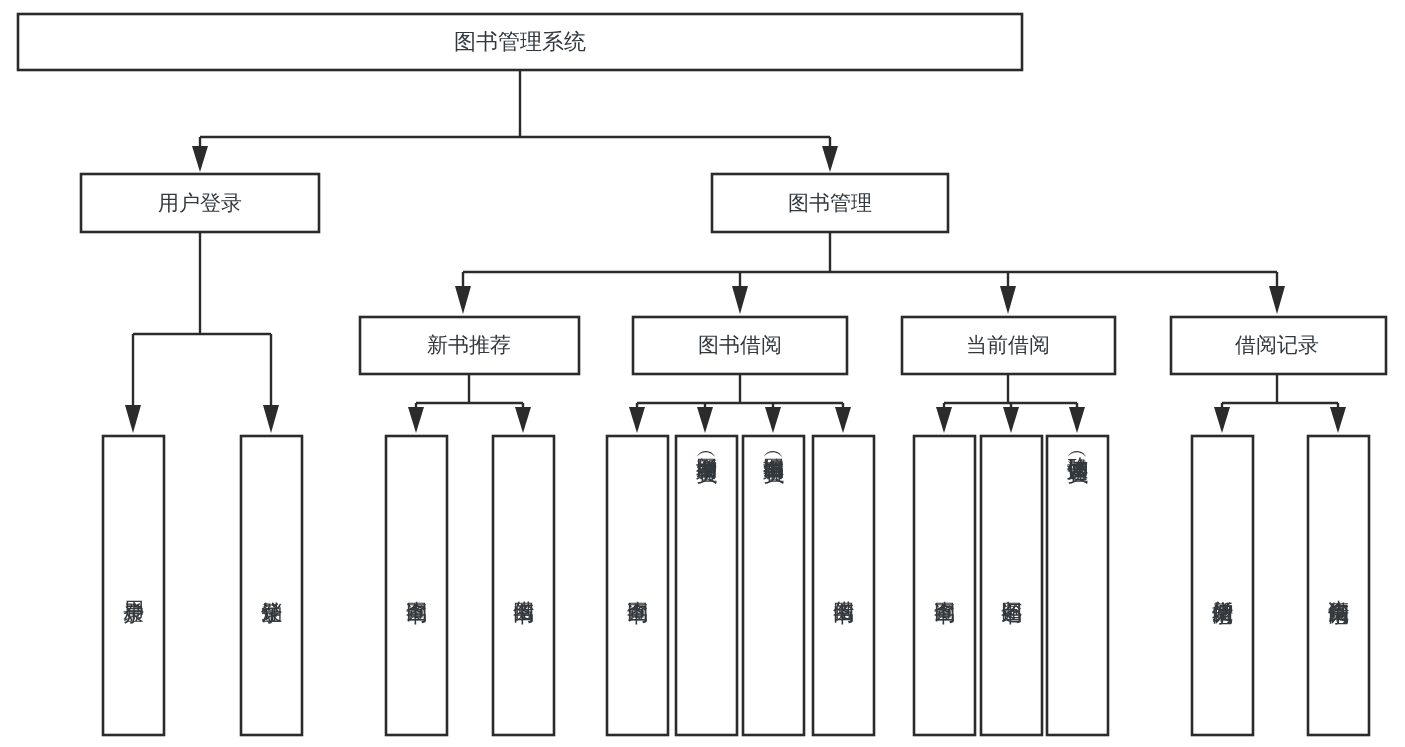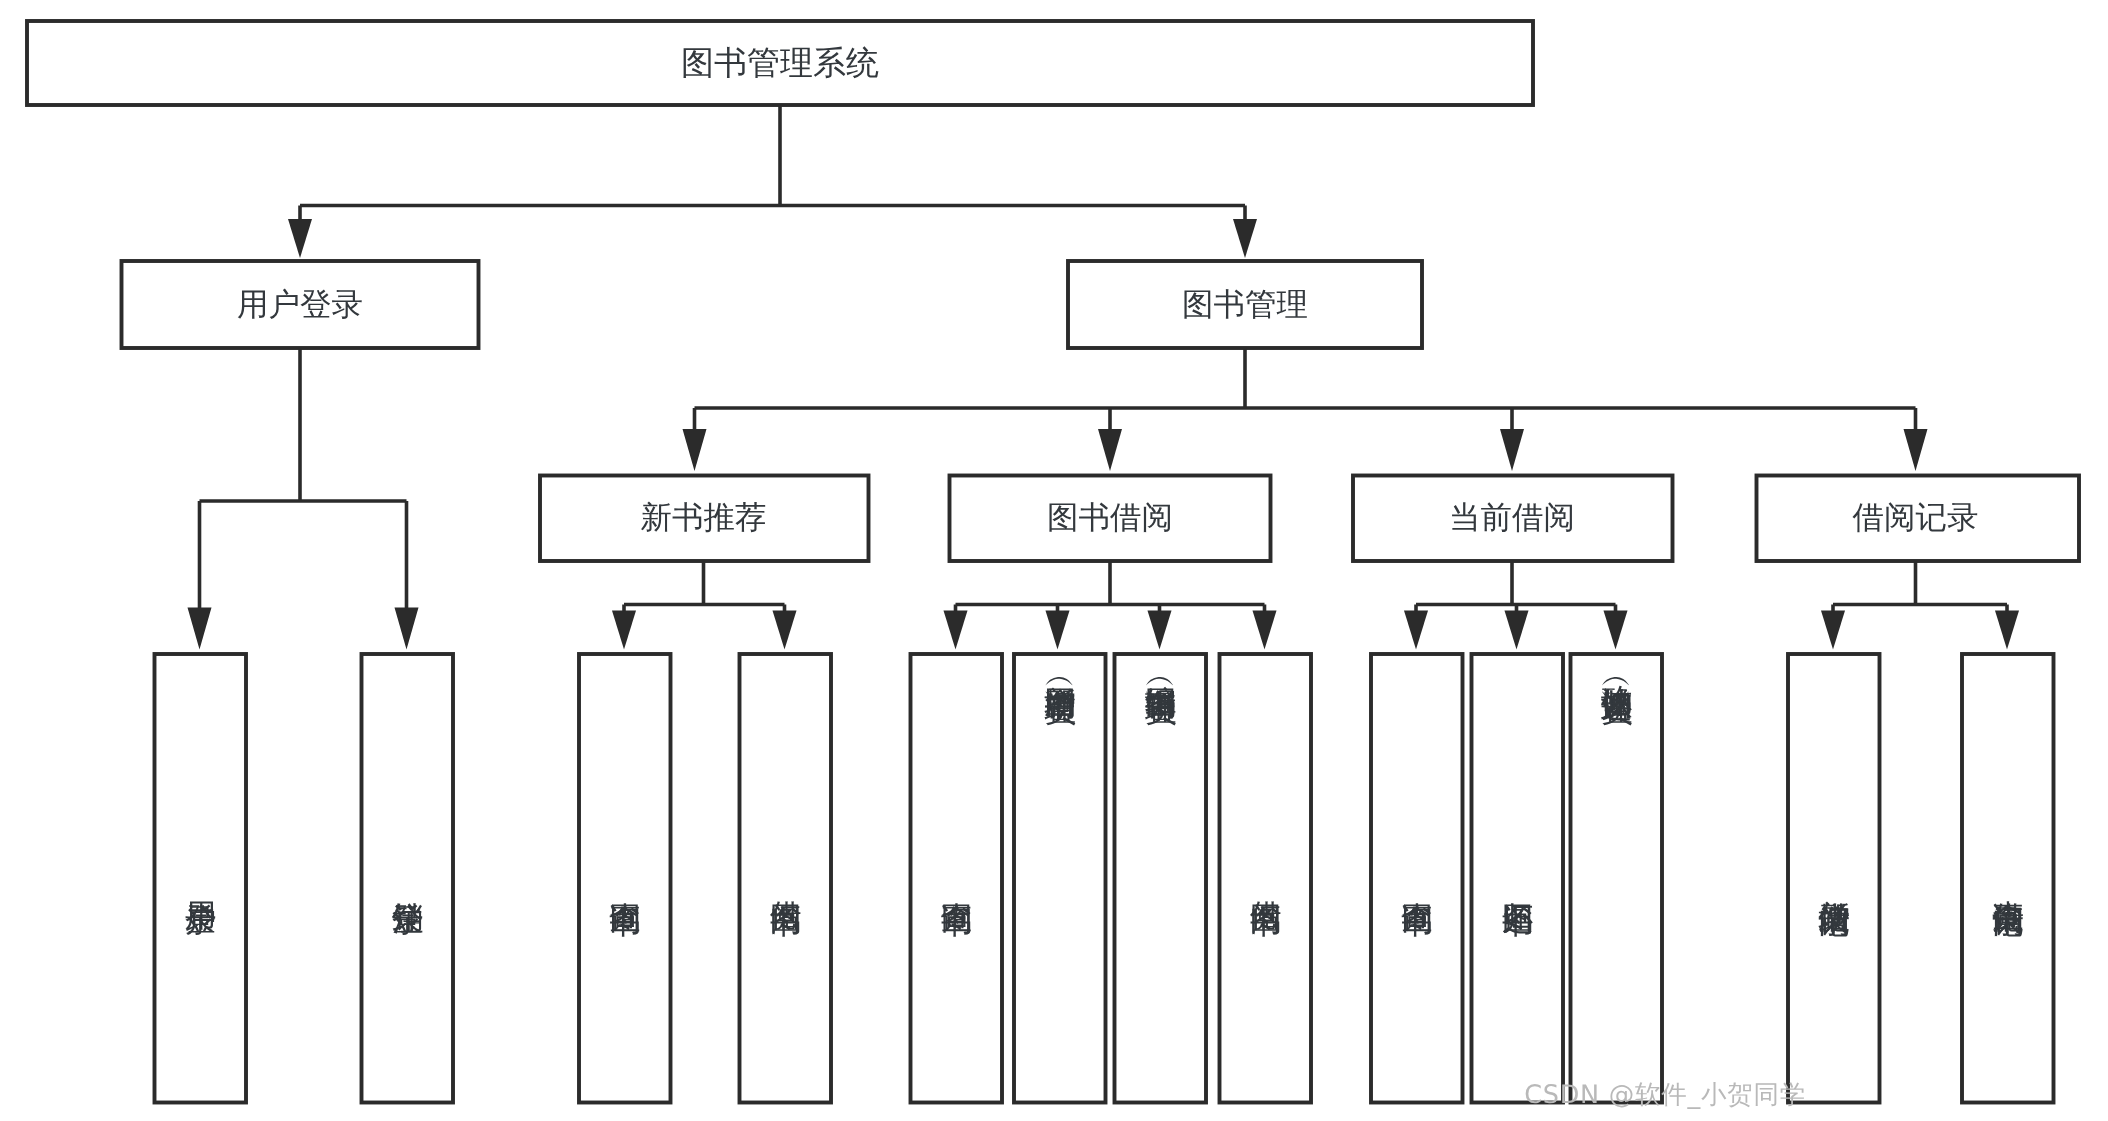--- a/index.html
+++ b/index.html
@@ -248,15 +248,14 @@
     <span class="vlabel">确认归还（管理员）</span>
   </div>
 
   <div class="vlabel-wrap" style="left:1192px; top:436px; width:61px; height:299px;">
     <span class="vlabel">新增借阅记录</span>
   </div>
   <div class="vlabel-wrap" style="left:1308px; top:436px; width:61px; height:299px;">
     <span class="vlabel">查询借阅记录</span>
   </div>
 
-  <div class="watermark">CSDN @软件_小贺同学</div>
 
 </div>
 
 </body></html>

